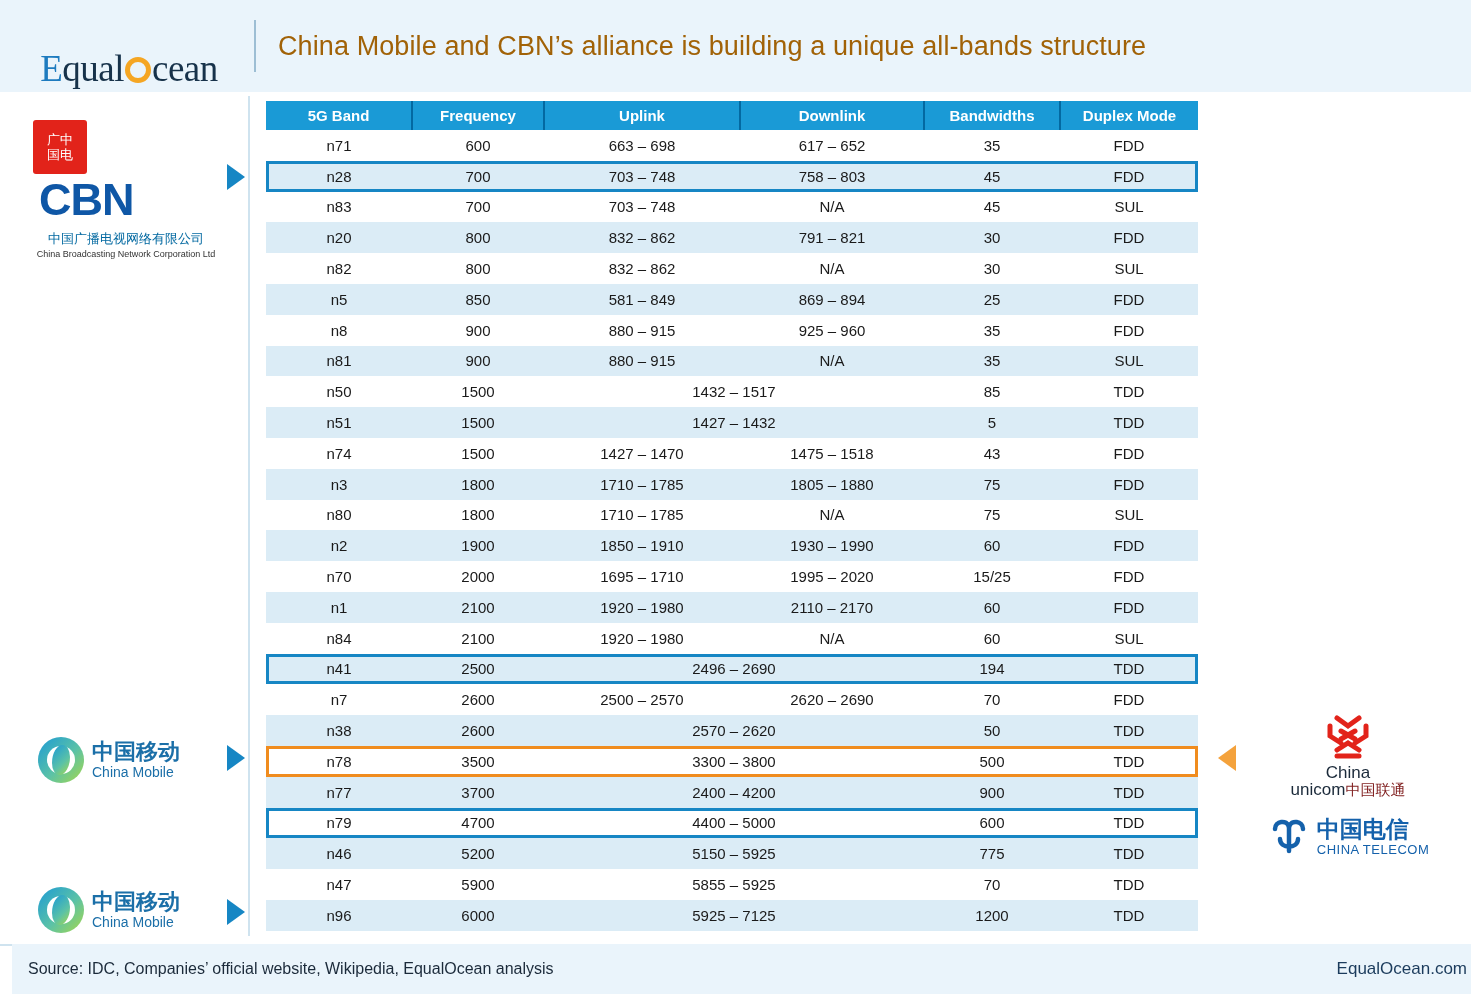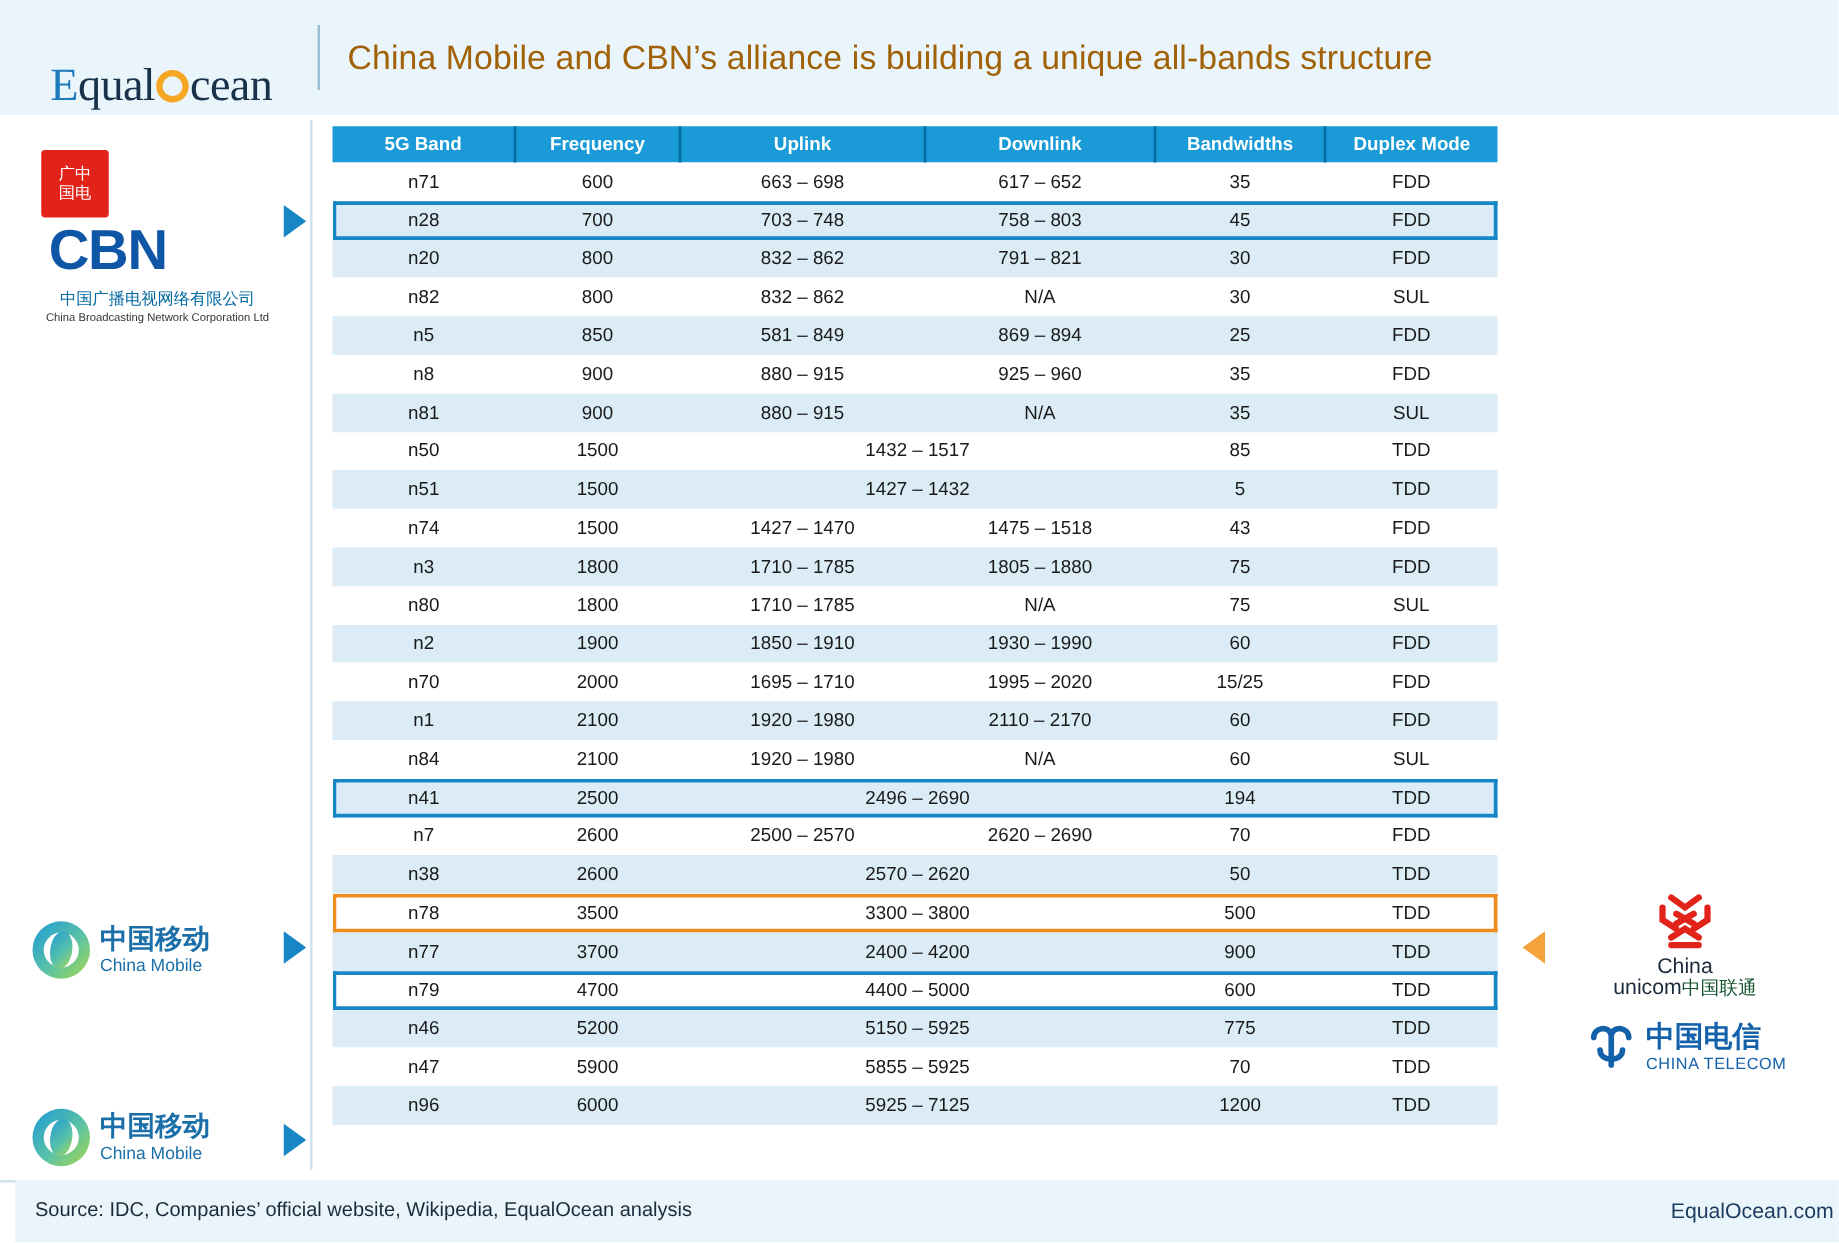--- a/index.html
+++ b/index.html
@@ -157,21 +157,21 @@
     font-family: "DejaVu Sans", sans-serif;
   }
   .cbn-en {
     font-size: 9px;
     color: #333;
     margin-top: 1px;
   }
 
   .cmcc-logo {
     position: absolute;
-    left: 26px;
+    left: 38px;
     width: 180px;
     display: flex;
     align-items: center;
   }
   .cmcc-1 { top: 645px; }
   .cmcc-2 { top: 795px; }
   .cmcc-mark {
     width: 46px; height: 46px;
     border-radius: 50%;
     background: linear-gradient(135deg,#1c9ad6 0%, #5bc2a7 55%, #a6d84a 100%);
@@ -231,21 +231,21 @@
     width: 54px; height: 50px;
     position: relative;
   }
   .unicom-mark svg { display: block; }
   .unicom-text {
     margin-top: 2px;
     text-align: center;
     line-height: 17px;
   }
   .unicom-en { font-size: 17px; color: #1b2a3a; }
-  .unicom-cn { font-size: 15px; color: #14532d; font-family: Liberation Serif, serif; }
+  .unicom-cn { font-size: 15px; color: #7f1d1d; font-family: Liberation Serif, serif; }
 
   .telecom {
     margin-top: 16px;
     display: flex; align-items: center; justify-content: center;
   }
   .telecom-mark { width: 44px; height: 44px; }
   .telecom-text { margin-left: 6px; }
   .telecom-cn {
     font-size: 23px; color: #1461ab; font-weight: bold;
     font-family: "DejaVu Sans", sans-serif; line-height: 25px;
@@ -353,20 +353,28 @@
               <td>FDD</td>
             </tr>
             <tr class="alt hl-blue">
               <td>n28</td>
               <td>700</td>
               <td>703 – 748</td>
               <td>758 – 803</td>
               <td>45</td>
               <td>FDD</td>
             </tr>
+            <tr class="plain">
+              <td>n83</td>
+              <td>700</td>
+              <td>703 – 748</td>
+              <td>N/A</td>
+              <td>45</td>
+              <td>SUL</td>
+            </tr>
             <tr class="alt">
               <td>n20</td>
               <td>800</td>
               <td>832 – 862</td>
               <td>791 – 821</td>
               <td>30</td>
               <td>FDD</td>
             </tr>
             <tr class="plain">
               <td>n82</td>

